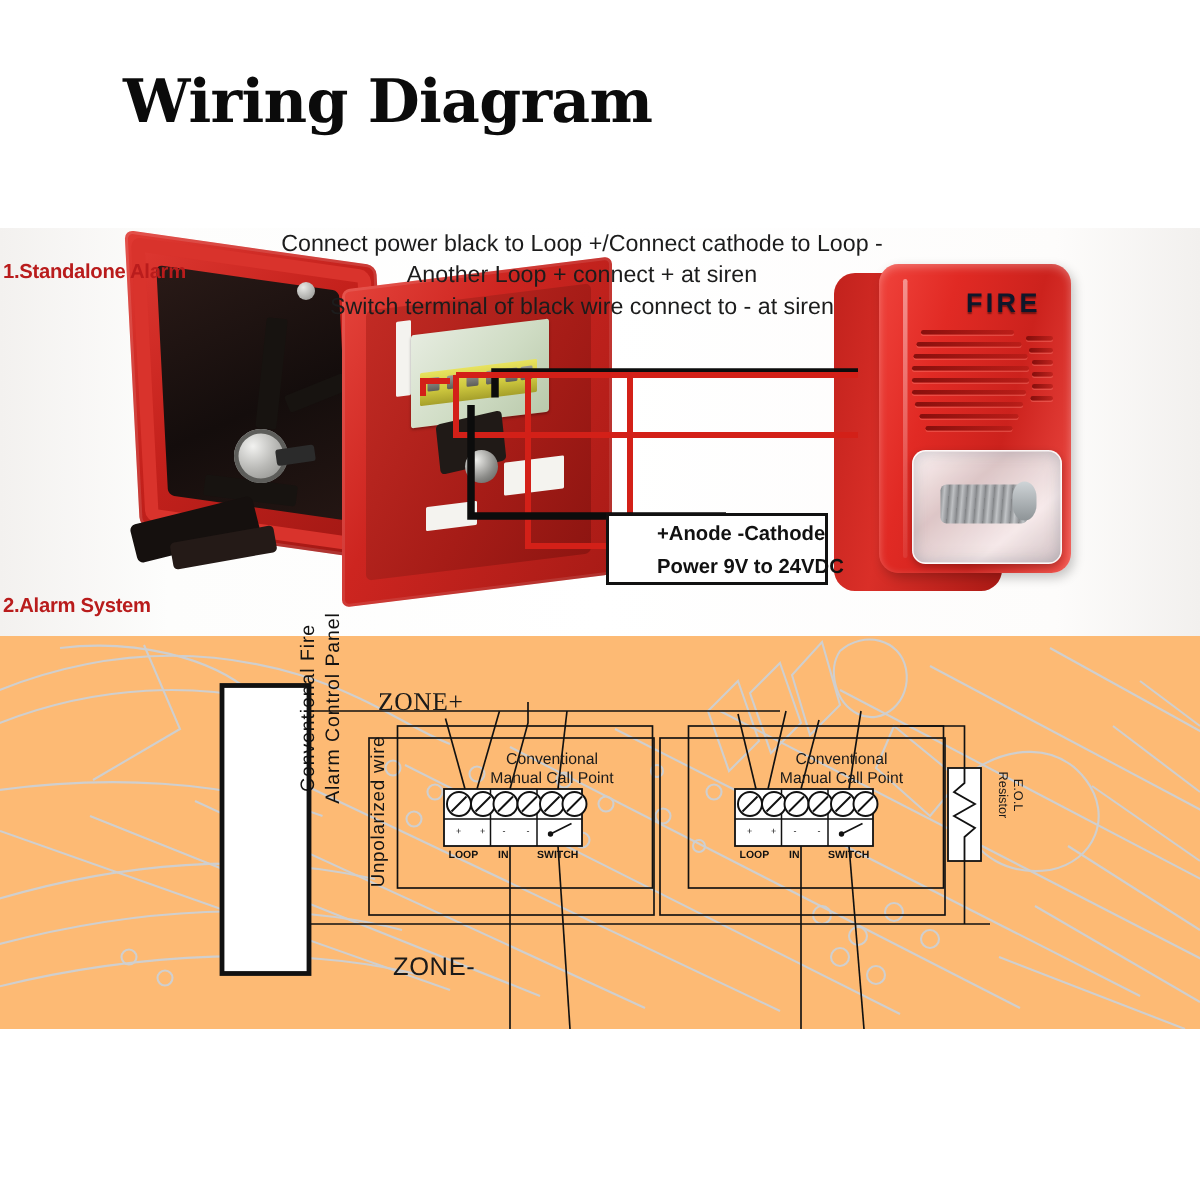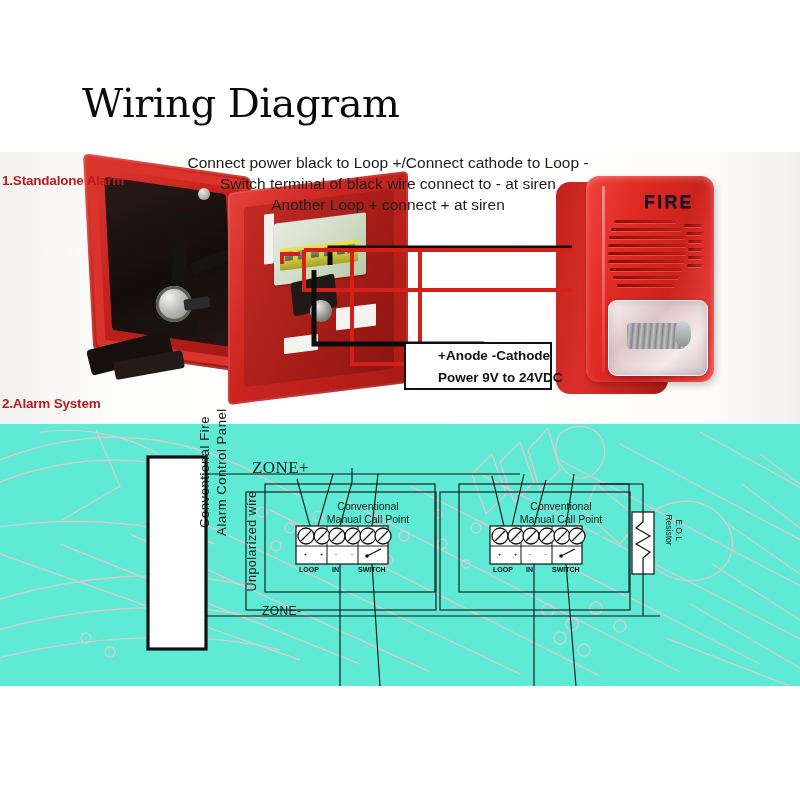--- a/index.html
+++ b/index.html
@@ -1,23 +1,23 @@
 <!DOCTYPE html>
 <html><head>
 <meta charset="utf-8">
 <style>
   html,body{margin:0;padding:0;background:#ffffff;}
   body{width:800px;height:800px;overflow:hidden;font-family:"Liberation Sans",sans-serif;}
   #page{position:relative;width:800px;height:800px;background:#ffffff;}
 
   
   #title{
-    position:absolute;left:82px;top:80px;
+    position:absolute;left:82px;top:44px;
     font-family:"DejaVu Serif","Liberation Serif",serif;
-    font-weight:normal;font-size:40px;letter-spacing:-0.5px;color:#0b0b0b;
+    font-weight:bold;font-size:40px;letter-spacing:-0.5px;color:#0b0b0b;
     white-space:nowrap;
   }
 
   
   #photo-band{
     position:absolute;left:0;top:152px;width:800px;height:272px;
     background:#fbfaf9;overflow:hidden;
   }
   #photo-band .vignette{
     position:absolute;inset:0;
@@ -162,31 +162,31 @@
     box-shadow:inset 0 0 10px rgba(130,140,150,.45), 0 2px 5px rgba(0,0,0,.25);
   }
   #lens-core{position:absolute;left:18px;top:22px;width:58px;height:26px;border-radius:4px;
     background:repeating-linear-gradient(95deg,#6f7578 0px,#b9bfc2 3px,#7e8488 6px);opacity:.85;}
   #lens-hole{position:absolute;left:66px;top:20px;width:16px;height:26px;border-radius:50%/40%;
     background:linear-gradient(180deg,#cfd4d7,#8e9497);}
 
   
   #lower{
     position:absolute;left:0;top:424px;width:800px;height:262px;
-    background:#5eead4;overflow:hidden;
+    background:#fdba74;overflow:hidden;
   }
   #bg-art{position:absolute;left:0;top:0;width:800px;height:262px;}
   #schem{position:absolute;left:0;top:0;width:800px;height:262px;}
 
   .dlabel{
     position:absolute;font-size:11px;color:#1a1a1a;white-space:nowrap;
     font-family:"Liberation Sans",sans-serif;
   }
   #zone-plus{left:252px;top:458px;font-size:17px;letter-spacing:.4px;font-family:Liberation Serif, serif;}
-  #zone-minus{left:262px;top:604px;font-size:12px;letter-spacing:.4px;text-align:center;}
+  #zone-minus{left:262px;top:635px;font-size:17px;letter-spacing:.4px;text-align:center;}
   #panel-text{
     position:absolute;left:118px;top:455px;width:190px;
     transform:rotate(-90deg);transform-origin:center center;
     text-align:center;font-size:13px;line-height:17px;color:#121212;
     letter-spacing:.6px;white-space:nowrap;
   }
   #unpol{
     position:absolute;left:182px;top:534px;width:140px;
     transform:rotate(-90deg);transform-origin:center center;
     text-align:center;font-size:12.5px;color:#141414;letter-spacing:.5px;white-space:nowrap;
@@ -268,22 +268,22 @@
       <div id="lens-core"></div>
       <div id="lens-hole"></div>
     </div>
   </div>
 
   <div class="side-label" id="label-standalone">1.Standalone Alarm</div>
   <div class="side-label" id="label-system">2.Alarm System</div>
 
   <div id="instructions">
     <div>Connect power black to Loop +/Connect cathode to Loop -</div>
+    <div>Another Loop + connect + at siren</div>
     <div>Switch terminal of black wire connect to - at siren</div>
-    <div>Another Loop + connect + at siren</div>
   </div>
 
   <svg id="wires" viewBox="0 0 800 272">
 
     <path d="M 330 113 L 330 96 L 572 96" stroke="#0c0c0c" stroke-width="5" fill="none"></path>
 
     <path d="M 300 112 L 300 100 L 572 100" stroke="#d32018" stroke-width="4" fill="none" opacity="0"></path>
     <path d="M 296 110 L 296 98 L 572 98" stroke="#d32018" stroke-width="0" fill="none"></path>
     <path d="M 304 98 L 572 98" stroke="#d32018" stroke-width="4" fill="none"></path>
     <path d="M 304 98 L 304 138 L 572 138" stroke="#d32018" stroke-width="4" fill="none"></path>

